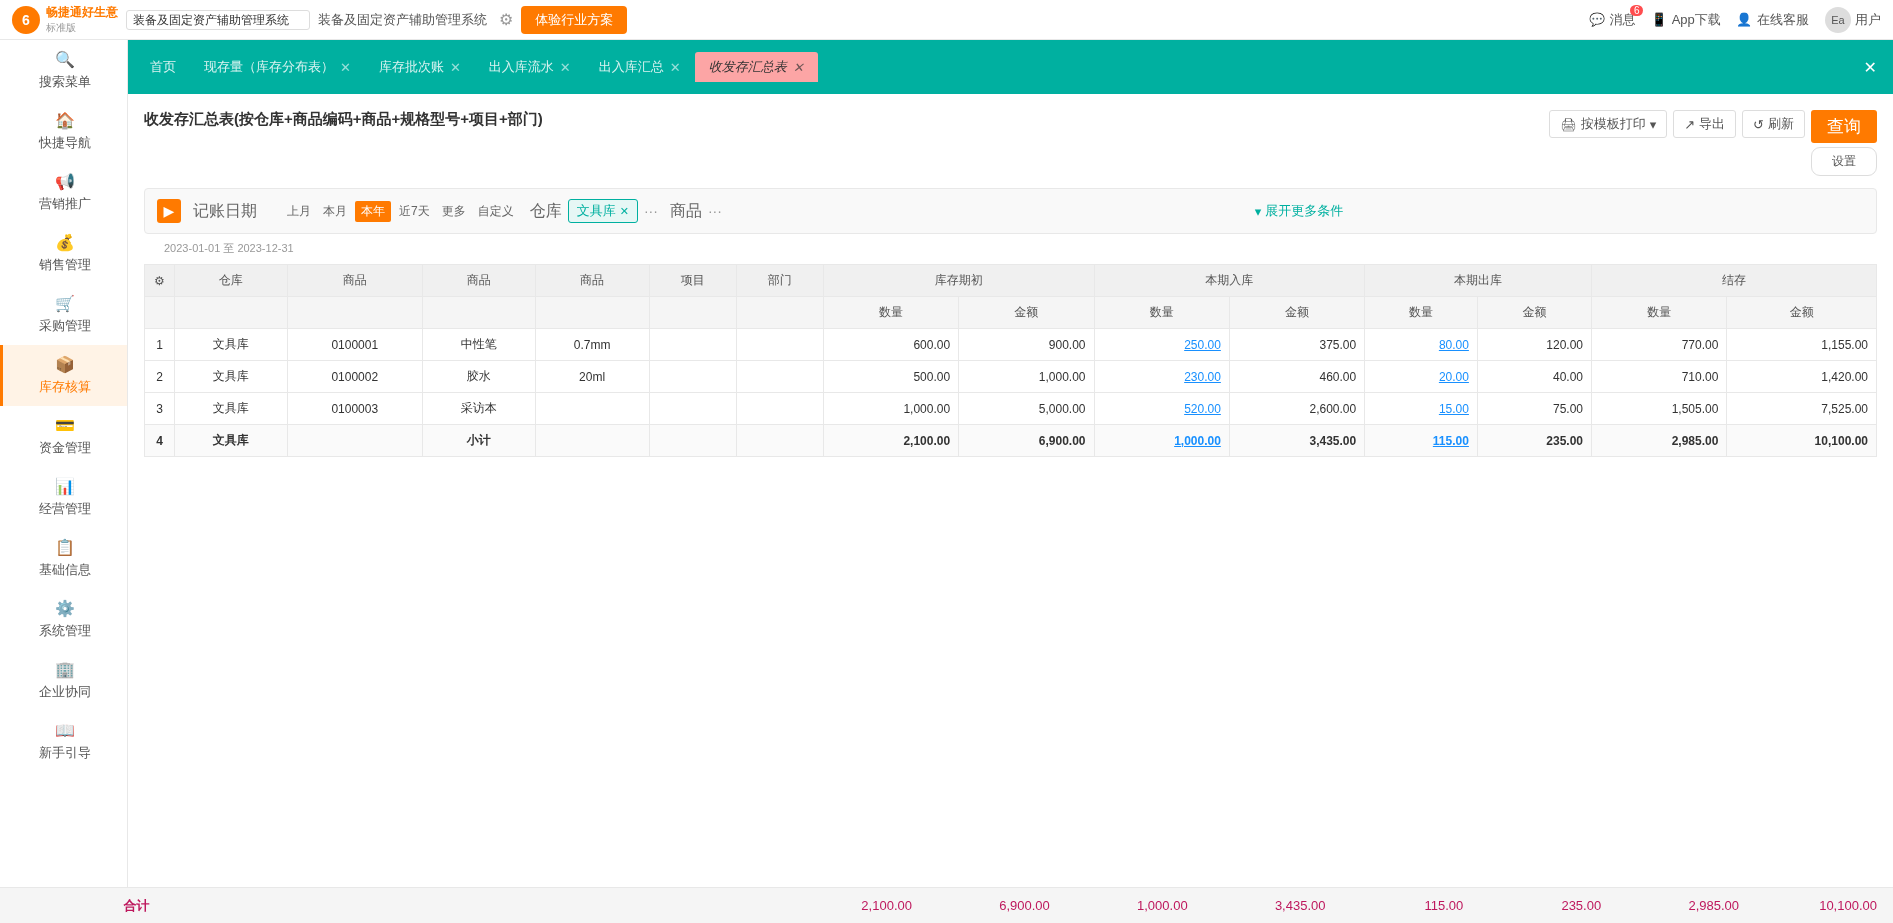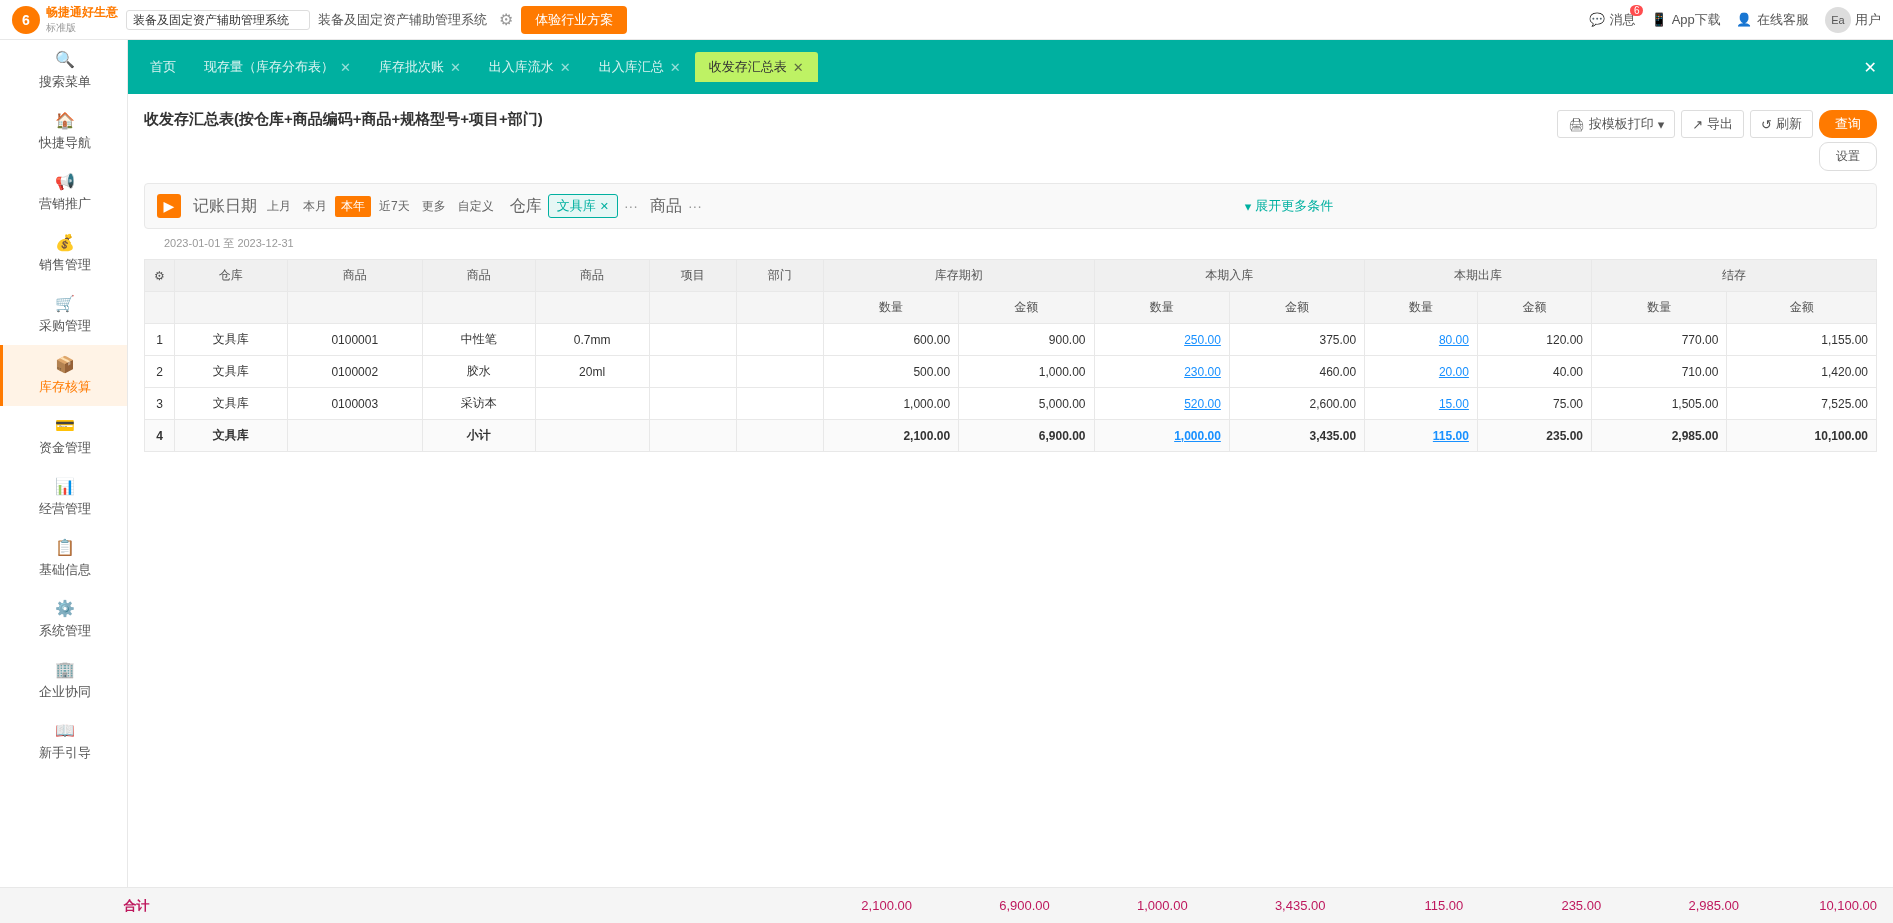--- a/index.html
+++ b/index.html
@@ -69,21 +69,21 @@
       display: flex;
       align-items: center;
       gap: 6px;
       padding: 6px 14px;
       color: rgba(255,255,255,0.85);
       font-size: 13px;
       cursor: pointer;
       border-radius: 3px 3px 0 0;
       white-space: nowrap;
     }
-    .tab-item.active { background: #bef264; color: #333; border-radius: 3px 3px 0 0; }
+    .tab-item.active { background: #fca5a5; color: #333; border-radius: 3px 3px 0 0; font-style: italic; }
 
     
     .page-content { flex: 1; background: #fff; overflow: auto; padding: 16px; display: flex; flex-direction: column; }
 
     
     .page-title { font-size: 15px; font-weight: bold; color: #333; margin-bottom: 14px; }
 
     
     .filter-bar {
       background: #f9f9f9;
@@ -104,21 +104,21 @@
       border-radius: 3px;
       cursor: pointer;
       font-size: 14px;
       display: flex;
       align-items: center;
       justify-content: center;
       flex-shrink: 0;
     }
     .filter-group { display: flex; align-items: center; gap: 6px; }
     .filter-label { color: #666; font-size: 16px; white-space: nowrap; }
-    .date-shortcuts { display: flex; align-items: center; gap: 4px; }
+    .date-shortcuts { display: flex; align-items: center; gap: 4px; margin-left: 20px; }
     .date-shortcut-btn {
       border: none;
       background: transparent;
       color: #666;
       font-size: 12px;
       cursor: pointer;
       padding: 2px 4px;
       border-radius: 2px;
     }
     .date-shortcut-btn.active { background: #ff7a00; color: #fff; border-radius: 2px; padding: 2px 6px; }
@@ -155,23 +155,23 @@
       border-radius: 3px;
       padding: 4px 10px;
       font-size: 12px;
       color: #555;
       cursor: pointer;
     }
     .query-btn {
       background: #ff7a00;
       color: #fff;
       border: none;
-      border-radius: 13px;
+      border-radius: 3px;
       padding: 5px 16px;
-      font-size: 13px;
+      font-size: 17px;
       cursor: pointer;
     }
     .settings-btn {
       background: #fff;
       color: #555;
       border: 1px solid #ddd;
       border-radius: 9px;
       padding: 5px 10px;
       font-size: 12px;
       cursor: pointer;

